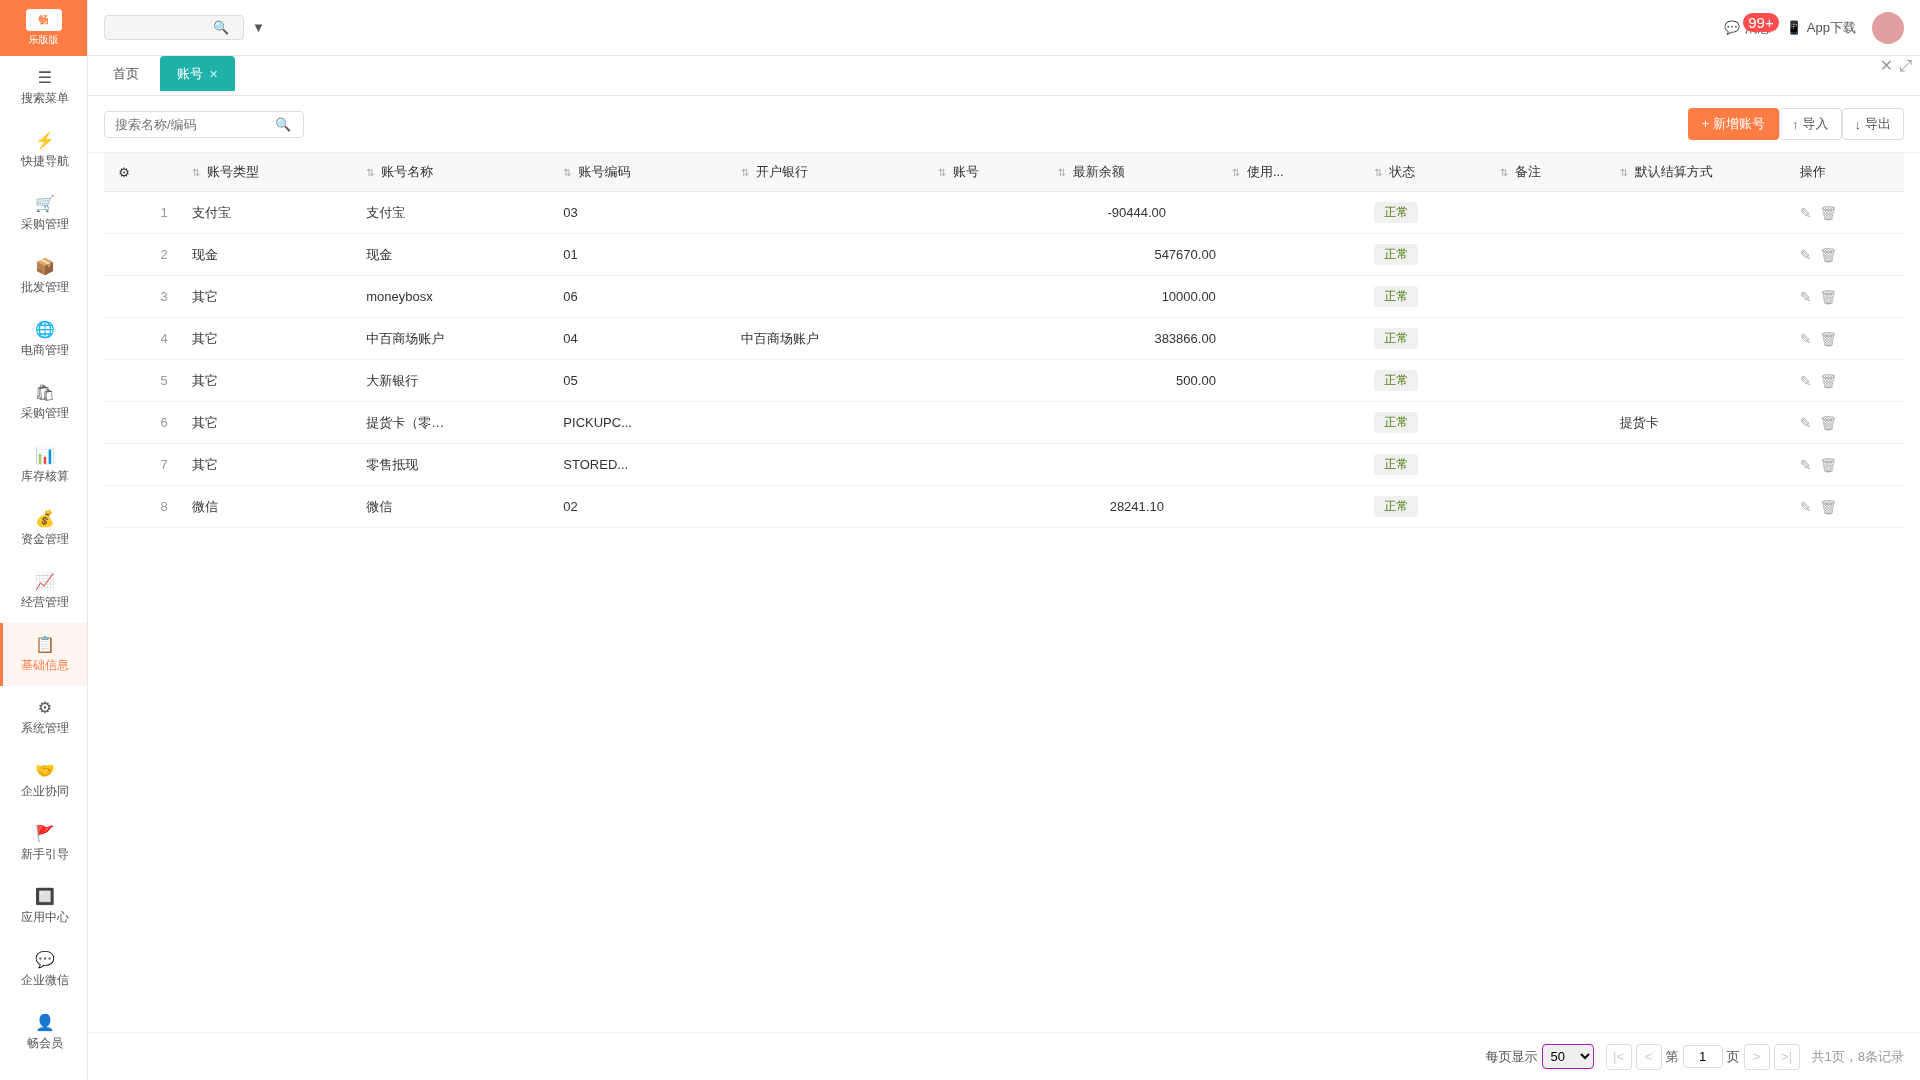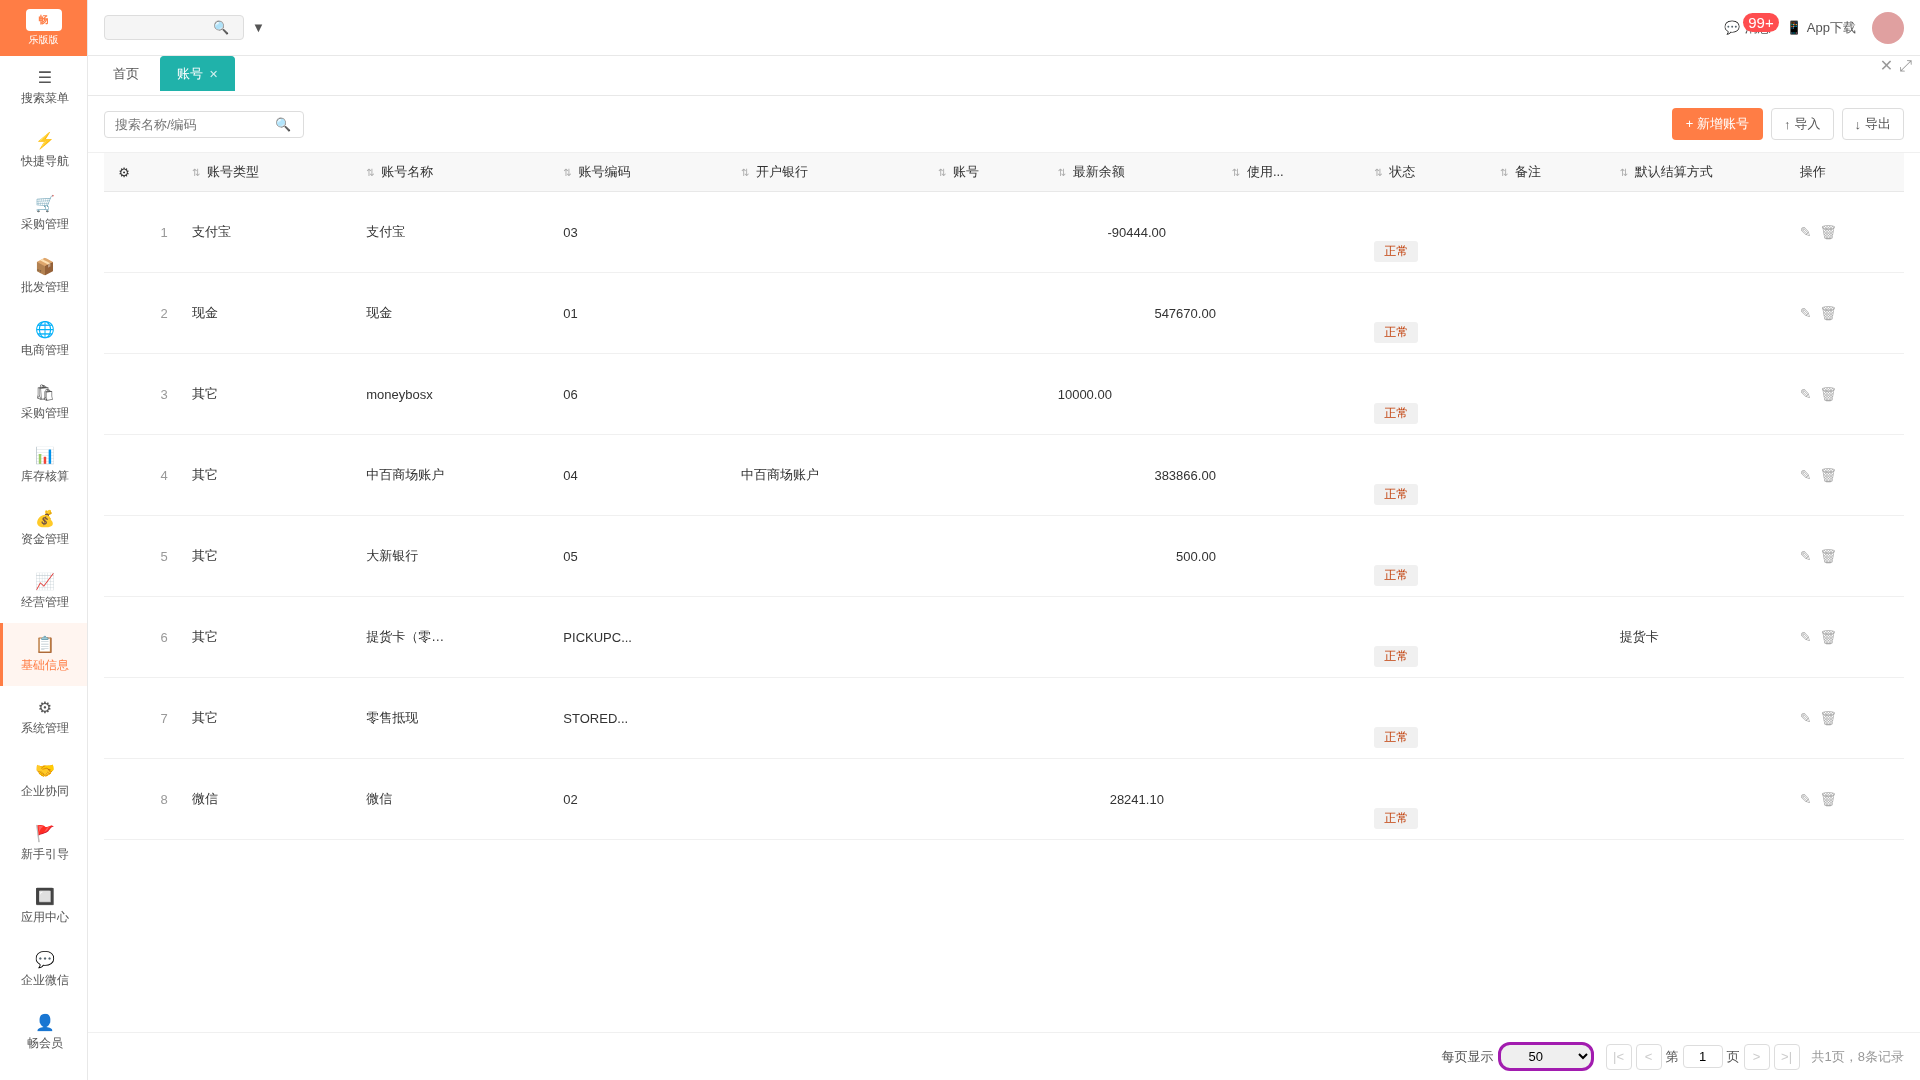--- a/index.html
+++ b/index.html
@@ -229,21 +229,20 @@
       border: none;
       outline: none;
       font-size: 13px;
       width: 160px;
       color: #999;
     }
     .search-icon { color: #aaa; }
     .toolbar-right {
       display: flex;
       align-items: flex-start;
-      gap: 8px;
     }
     .btn-add {
       background: #ff7d45;
       color: #fff;
       border: none;
       border-radius: 4px;
       padding: 7px 14px;
       cursor: pointer;
       font-size: 13px;
       display: flex;
@@ -303,21 +302,21 @@
     .row-num { color: #999; text-align: center; }
     .gear-cell { text-align: center; color: #aaa; cursor: pointer; }
     .status-badge {
       display: inline-block;
       padding: 2px 10px;
       border-radius: 3px;
       font-size: 12px;
       background: #f0f0f0;
       color: #666;
     }
-    .status-normal { background: #f0f0f0; color: #c2410c; margin-top: 39px; }
+    .status-normal { background: #f0f0f0; color: #4d7c0f; }
     .action-btns { display: flex; gap: 8px; align-items: center; }
     .action-edit { color: #aaa; cursor: pointer; font-size: 14px; }
     .action-delete { color: #aaa; cursor: pointer; font-size: 14px; }
 
     
     .footer-pagination {
       height: 48px;
       border-top: 1px solid #f0f0f0;
       display: flex;
       align-items: center;
@@ -327,23 +326,23 @@
       flex-shrink: 0;
       font-size: 13px;
       color: #555;
     }
     .per-page-wrap {
       display: flex;
       align-items: center;
       gap: 4px;
     }
     .per-page-select {
-      border: 3px solid #a21caf;
-      border-radius: 12px;
-      padding: 3px 24px;
+      border: 1px solid #a21caf;
+      border-radius: 4px;
+      padding: 3px 4px;
       font-size: 13px;
       outline: none;
       cursor: pointer;
     }
     .pagination-btns {
       display: flex;
       align-items: center;
       gap: 4px;
     }
     .page-btn {
@@ -606,21 +605,21 @@
       </td>
     </tr>
             <tr>
       <td class="gear-cell"></td>
       <td class="row-num">3</td>
       <td>其它</td>
       <td>moneybosx</td>
       <td>06</td>
       <td></td>
       <td></td>
-      <td style="">10000.00</td>
+      <td style="text-align:right;">10000.00</td>
       <td></td>
       <td><span class="status-badge status-normal">正常</span></td>
       <td></td>
       <td></td>
       <td>
         <div class="action-btns">
           <span class="action-edit" title="编辑">✎</span>
           <span class="action-delete" title="删除">🗑</span>
         </div>
       </td>

